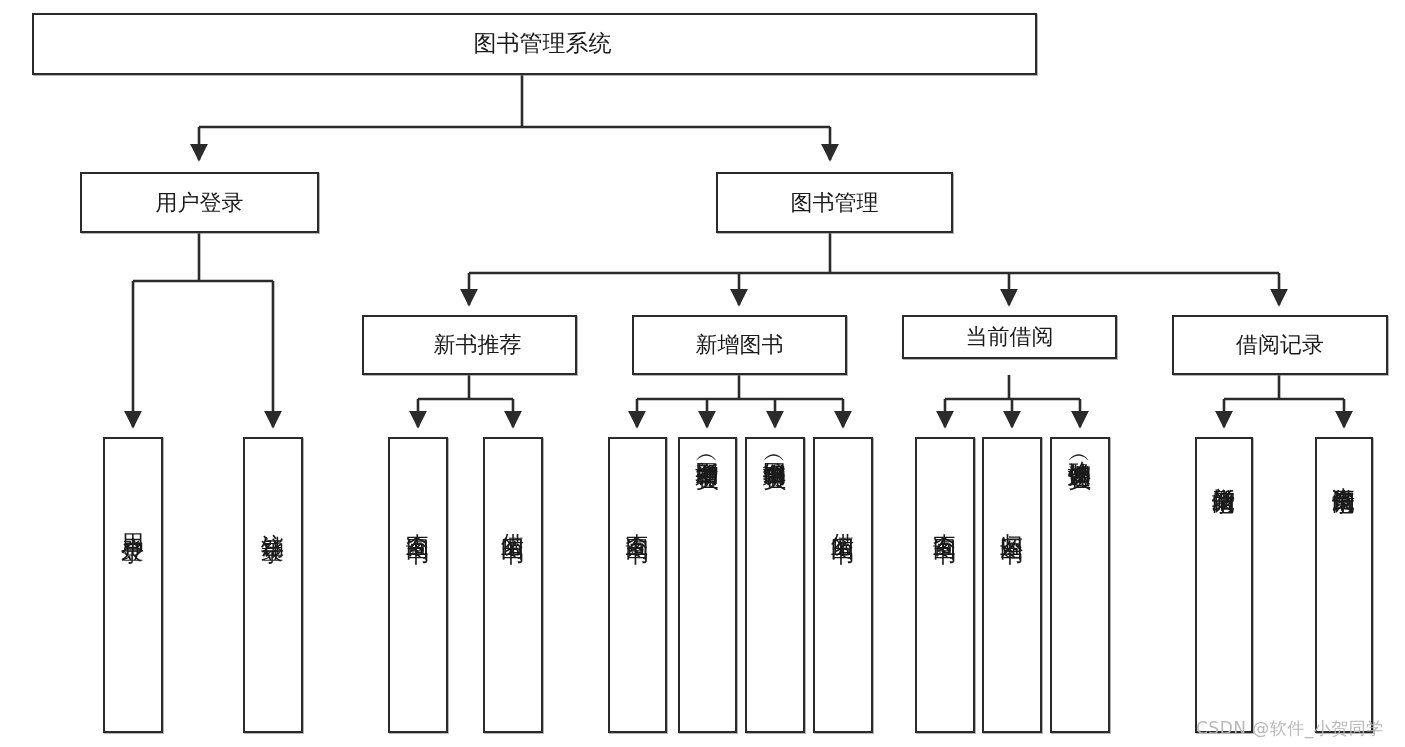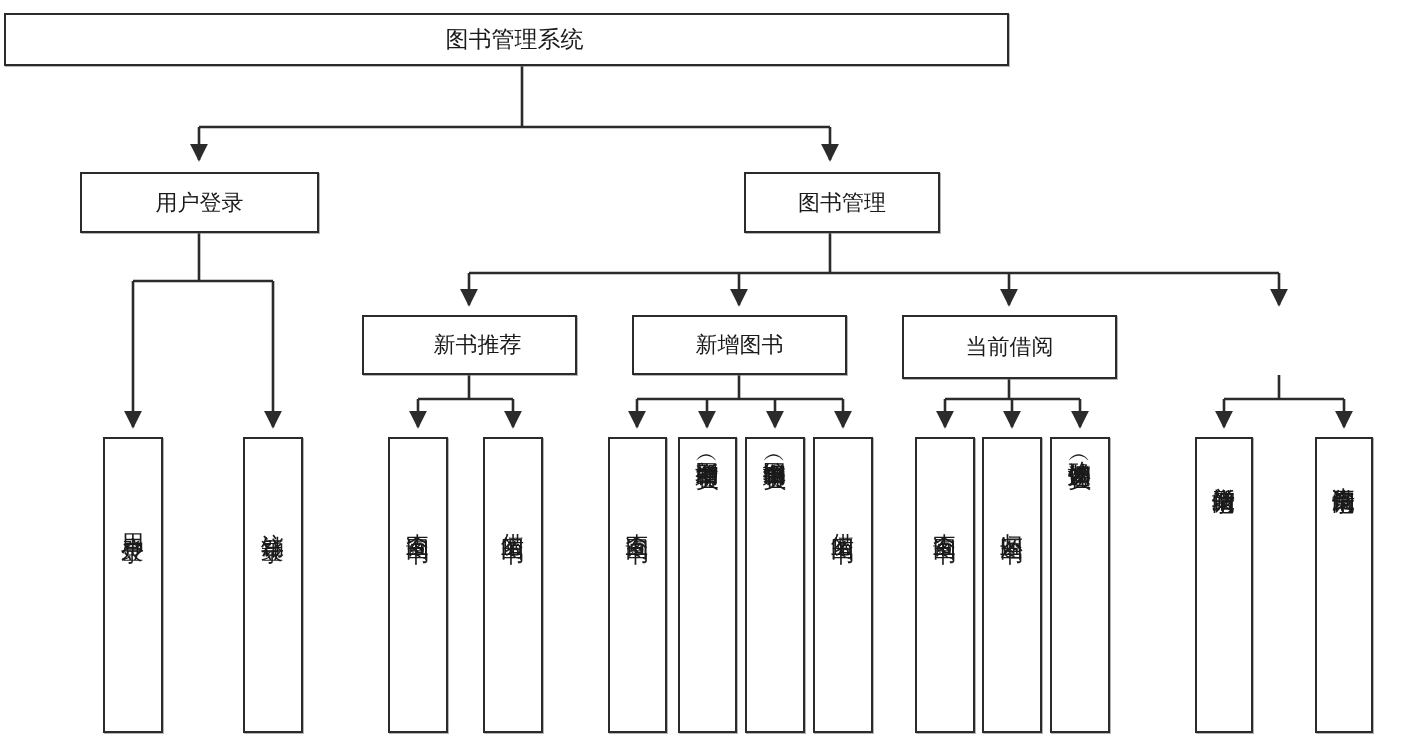--- a/index.html
+++ b/index.html
@@ -120,39 +120,42 @@
       <path d="M 1012 399 L 1012 427" marker-end="url(#arrow)"></path>
       <path d="M 1080 399 L 1080 427" marker-end="url(#arrow)"></path>
 
       <path d="M 1279 375 L 1279 399"></path>
       <path d="M 1224 399 L 1344 399"></path>
       <path d="M 1224 399 L 1224 427" marker-end="url(#arrow)"></path>
       <path d="M 1344 399 L 1344 427" marker-end="url(#arrow)"></path>
     </g>
   </svg>
 
-  <div class="node root" style="left:4px; top:13px; width:1005px; height:53px;padding-left:16px;">
+  <div class="node root" style="left:32px; top:13px; width:1005px; height:62px;padding-left:16px;">
     <span class="lbl">图书管理系统</span>
   </div>
 
   <div class="node lvl2" style="left:80px; top:172px; width:239px; height:61px;">
     <span class="lbl">用户登录</span>
   </div>
-  <div class="node lvl2" style="left:744px; top:172px; width:196px; height:61px;">
+  <div class="node lvl2" style="left:716px; top:172px; width:237px; height:61px;">
     <span class="lbl">图书管理</span>
   </div>
 
   <div class="node lvl2" style="left:362px; top:315px; width:215px; height:60px;padding-left:16px;">
     <span class="lbl">新书推荐</span>
   </div>
   <div class="node lvl2" style="left:632px; top:315px; width:215px; height:60px;">
     <span class="lbl">新增图书</span>
   </div>
-  <div class="node lvl2" style="left:902px; top:315px; width:215px; height:64px;">
+  <div class="node lvl2" style="left:902px; top:315px; width:215px; height:44px;">
     <span class="lbl">当前借阅</span>
+  </div>
+  <div class="node lvl2" style="left:1172px; top:315px; width:216px; height:60px;">
+    <span class="lbl">借阅记录</span>
   </div>
 
   <div class="node leaf" style="left:103px; top:437px; width:60px; height:296px; padding-top:76px;">
     <span class="lbl">用户登录</span>
   </div>
   <div class="node leaf" style="left:243px; top:437px; width:60px; height:296px; padding-top:76px;">
     <span class="lbl">注销登录</span>
   </div>
 
   <div class="node leaf" style="left:388px; top:437px; width:60px; height:296px; padding-top:76px;">
@@ -185,14 +188,15 @@
     <span class="lbl">确认归还（管理员）</span>
   </div>
 
   <div class="node leaf tall" style="left:1195px; top:437px; width:58px; height:296px; padding-top:30px;">
     <span class="lbl">新增借阅记录</span>
   </div>
   <div class="node leaf tall" style="left:1315px; top:437px; width:58px; height:296px; padding-top:30px;">
     <span class="lbl">查询借阅记录</span>
   </div>
 
+  <div class="watermark" style="left:1196px; top:717px;">CSDN @软件_小贺同学</div>
 
 </div>
 
 </body></html>

